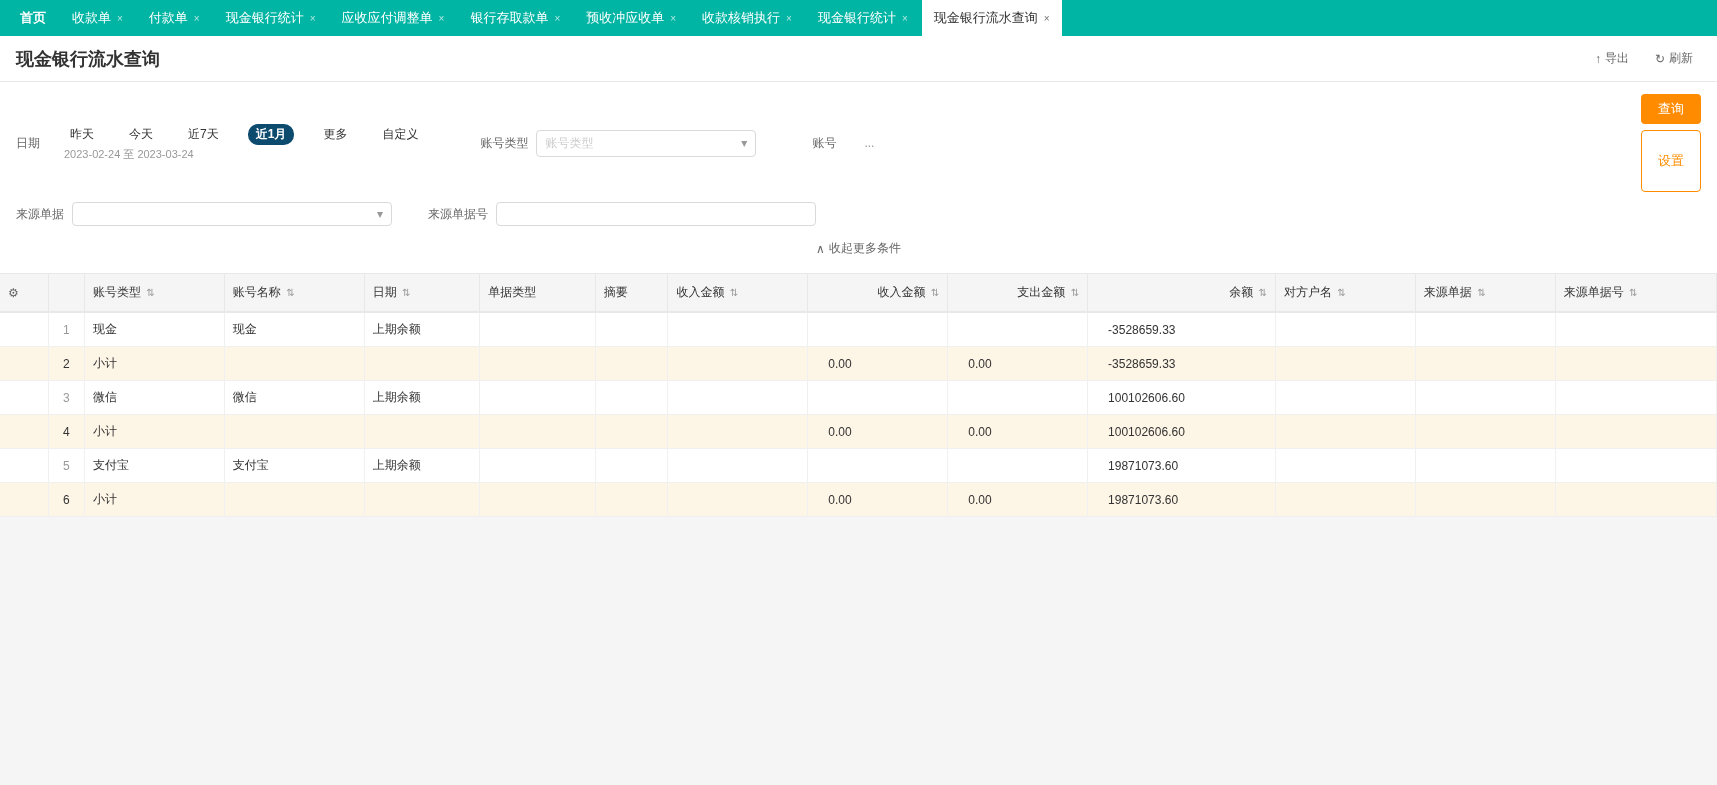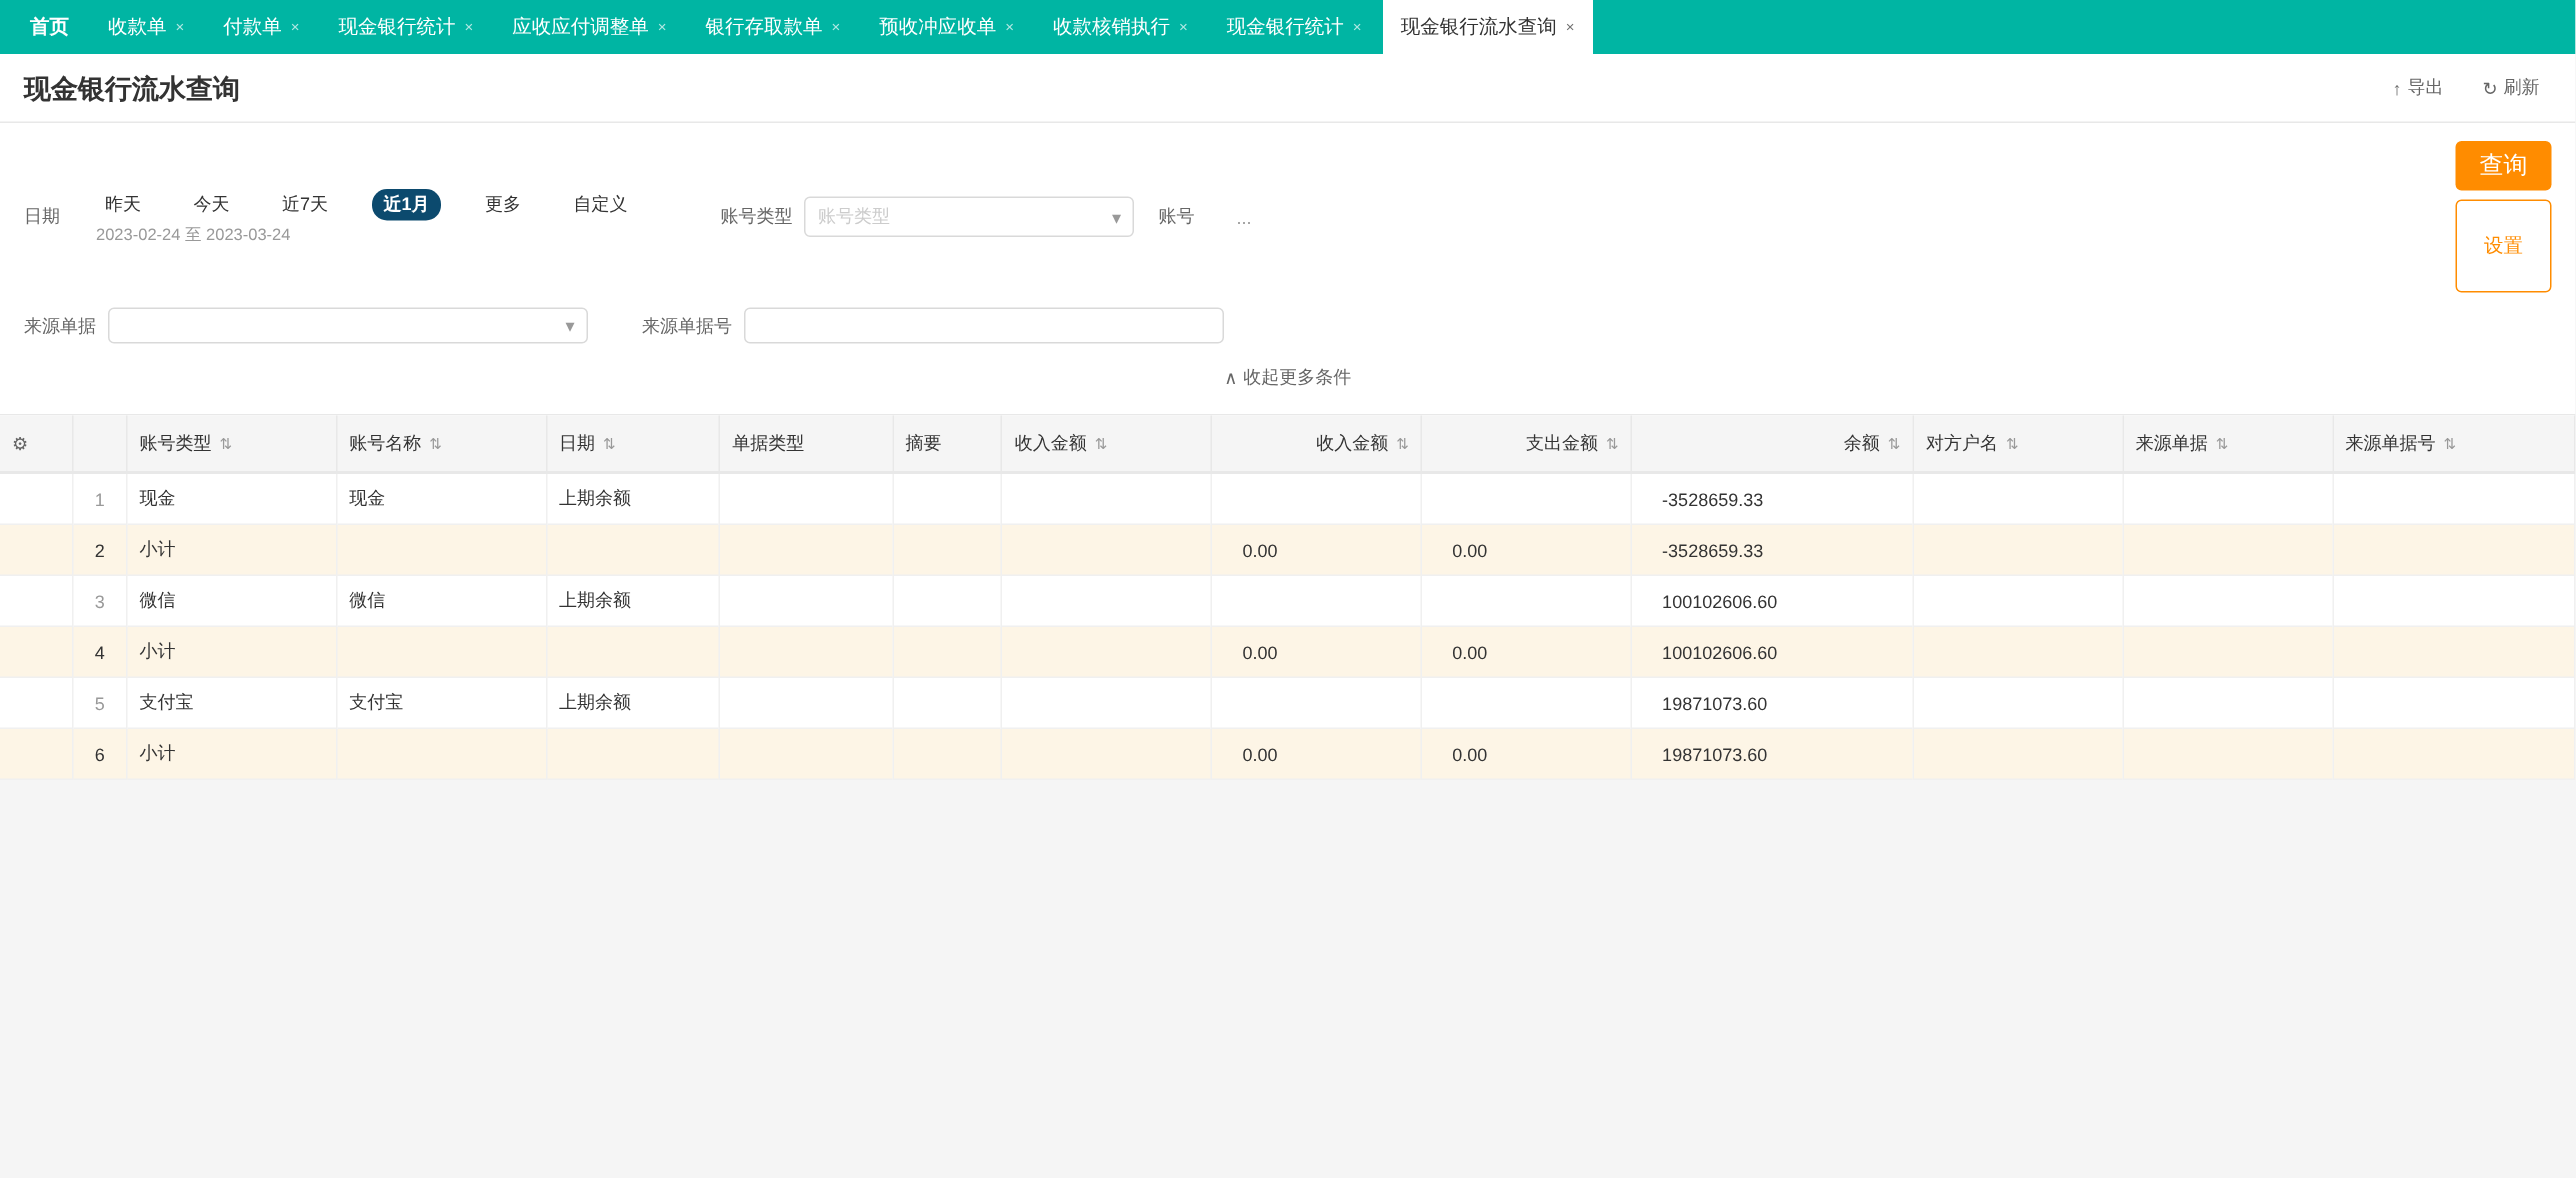--- a/index.html
+++ b/index.html
@@ -126,21 +126,21 @@
       cursor: pointer;
       padding: 0 4px;
     }
     .query-btn {
       background: #ff8c00;
       color: #fff;
       border: none;
       padding: 6px 16px;
       border-radius: 4px;
       cursor: pointer;
-      font-size: 16px;
+      font-size: 13px;
     }
     .settings-btn {
       background: #fff;
       color: #ff8c00;
       border: 1px solid #ff8c00;
       padding: 21px 16px;
       border-radius: 4px;
       cursor: pointer;
       font-size: 13px;
     }
@@ -282,21 +282,21 @@
     </div>
 
     <div class="filter-group" style="margin-left: 40px;">
       <span class="filter-label">账号类型</span>
       <div class="filter-select" style="min-width: 220px;">
         <span style="color:#ccc;">账号类型</span>
         <span class="arrow">▾</span>
       </div>
     </div>
 
-    <div class="filter-group" style="">
+    <div class="filter-group" style="margin-left: 40px;">
       <span class="filter-label">账号</span>
       <span class="filter-dots">...</span>
     </div>
 
     <div class="btn-group">
       <button class="query-btn">查询</button>
       <button class="settings-btn">设置</button>
     </div>
   </div>
 

